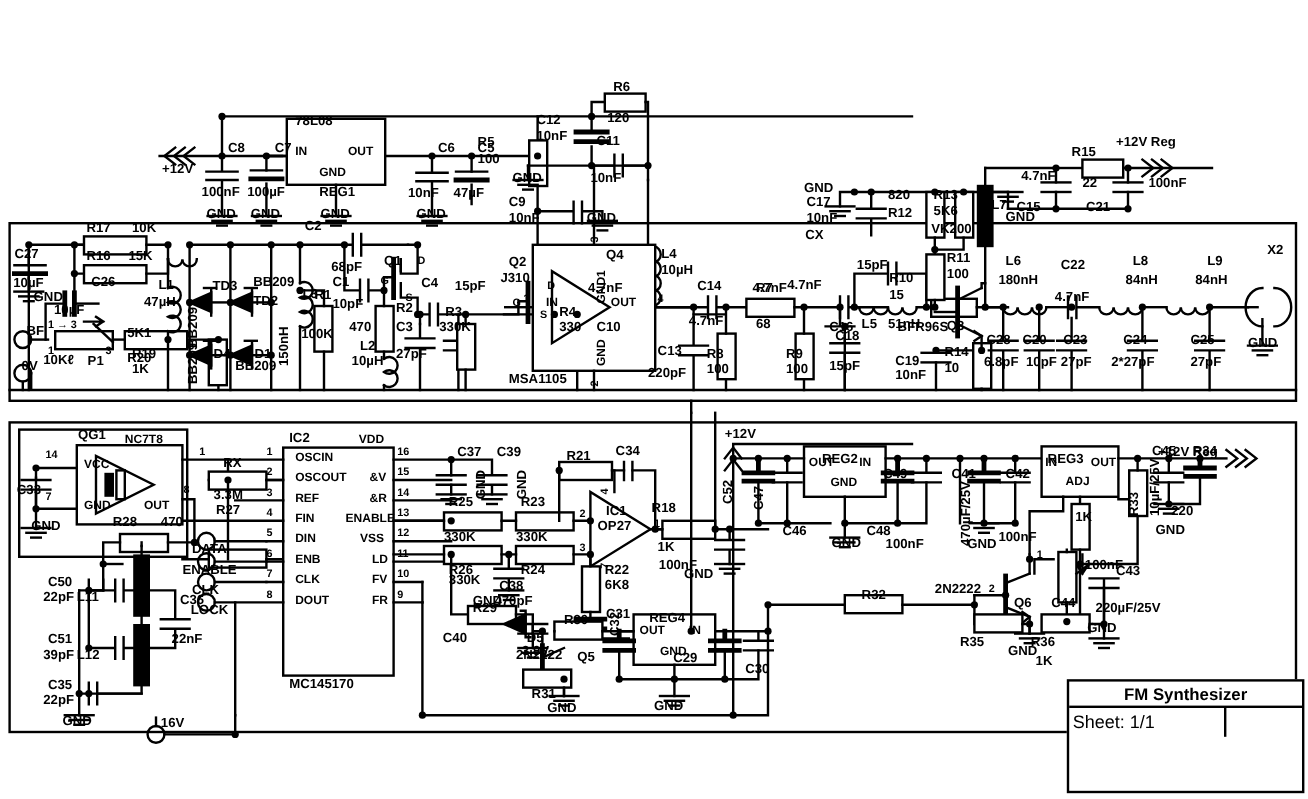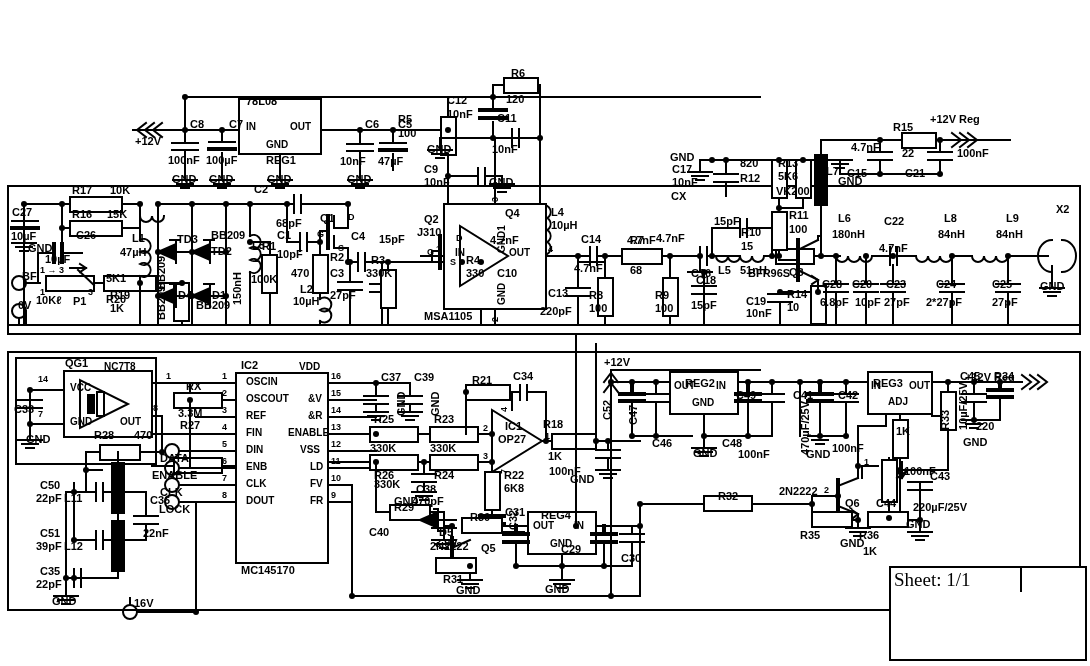--- a/index.html
+++ b/index.html
@@ -13,21 +13,21 @@
   .lbl.xs{font-size:9px;}
   .lbl.rot{transform-origin:0 0;transform:rotate(-90deg);}
   
   #tblock{position:absolute;left:889px;top:566px;width:198px;height:95px;
           border:2px solid #000;background:#fff;box-sizing:border-box;}
   #tblock .row{border-bottom:2px solid #000;box-sizing:border-box;display:flex;align-items:center;}
   #tblock .row:last-child{border-bottom:none;}
   #tb1{height:22px;justify-content:center;font-weight:bold;font-size:14px;}
   #tb2{height:24px;font-size:15px;font-family:"DejaVu Sans",sans-serif;padding-left:4px;letter-spacing:.5px;}
   #tb3{height:23px;font-size:14px;font-family:"DejaVu Sans",sans-serif;padding-left:3px;letter-spacing:.2px;}
-  #tb4{height:24px;font-size:19px;font-family:Liberation Serif, serif;padding-left:3px;}
+  #tb4{height:24px;font-size:15px;font-family:Liberation Sans, sans-serif;padding-left:3px;}
   #tb4 .cellA{flex:0 0 128px;border-right:2px solid #000;height:100%;display:flex;align-items:center;box-sizing:border-box;}
   #tb4 .cellB{flex:1;height:100%;}
 </style>
 </head>
 <body>
 
 <div id="sheet">
 
 
   <svg width="1090" height="666">
@@ -1035,19 +1035,20 @@
   <div class="lbl" style="left:840px;top:538px">GND</div>
   <div class="lbl" style="left:859px;top:530px">R36</div>
   <div class="lbl" style="left:863px;top:546px">1K</div>
   <div class="lbl" style="left:876px;top:498px">C44</div>
   <div class="lbl" style="left:904px;top:466px">100nF</div>
   <div class="lbl" style="left:930px;top:471px">C43</div>
   <div class="lbl" style="left:913px;top:502px">220µF/25V</div>
   <div class="lbl" style="left:906px;top:519px">GND</div>
 
   <div id="tblock">
+    <div class="row" id="tb1">FM Synthesizer</div>
     <div class="row" id="tb4">
       <div class="cellA">Sheet: 1/1</div>
       <div class="cellB"></div>
     </div>
   </div>
 
 </div>
 
 </body></html>

